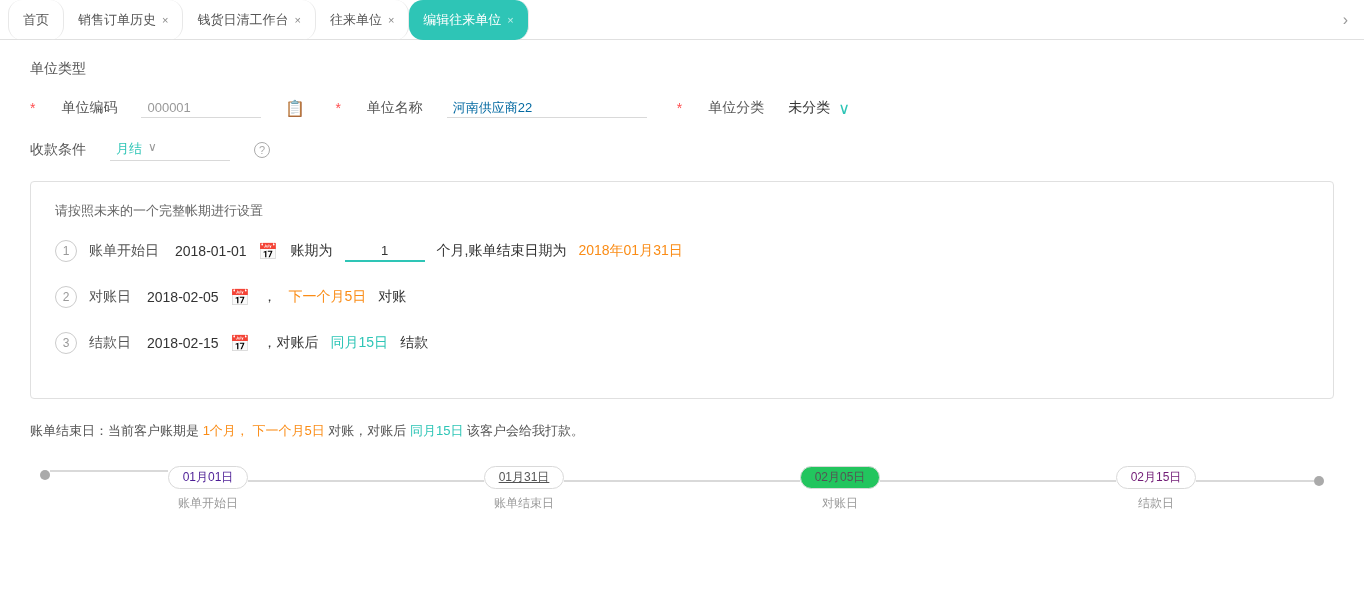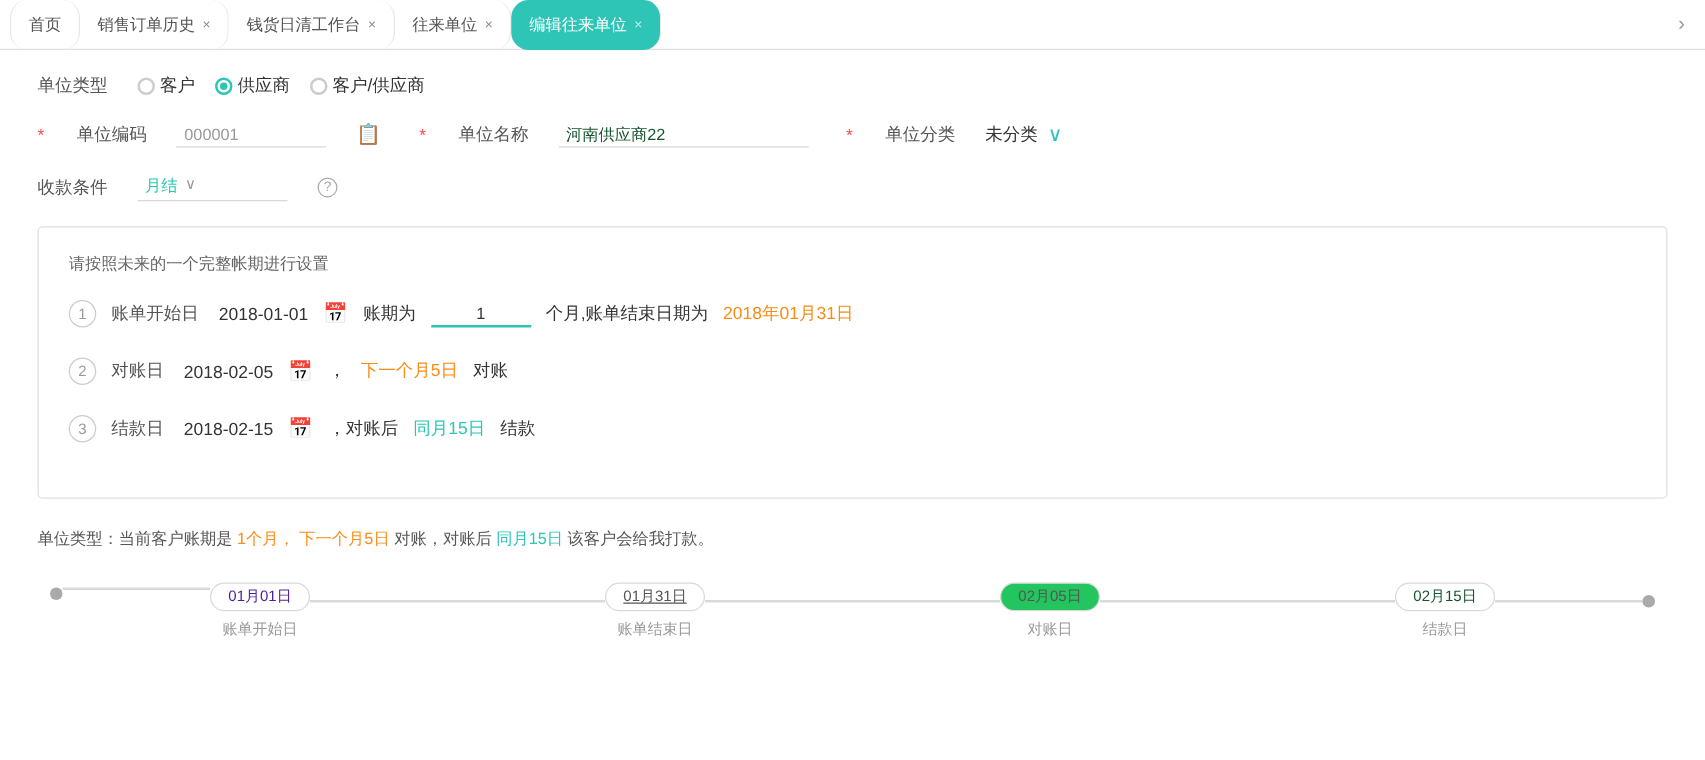--- a/index.html
+++ b/index.html
@@ -94,21 +94,21 @@
       border-radius: 50%;
       background: #2ec5b6;
     }
 
     .text-input {
       border: none;
       border-bottom: 1px solid #d9d9d9;
       outline: none;
       padding: 2px 6px;
       font-size: 13px;
-      color: #14532d;
+      color: #0369a1;
       background: transparent;
       width: 160px;
     }
     .text-input.wide { width: 200px; }
     .text-input.unit-code { width: 120px; color: #999; }
 
     .calendar-icon {
       color: #2ec5b6;
       font-size: 16px;
       cursor: pointer;
@@ -229,34 +229,20 @@
     <span class="close-icon">×</span>
   </div>
   <div class="tab-expand">›</div>
 </div>
 
 <div class="page-content">
 
   <div class="form-row">
     <div class="form-field">
       <label>单位类型</label>
-      <div class="radio-group">
-        <div class="radio-item">
-          <div class="radio-circle"></div>
-          <span>客户</span>
-        </div>
-        <div class="radio-item">
-          <div class="radio-circle checked"></div>
-          <span>供应商</span>
-        </div>
-        <div class="radio-item">
-          <div class="radio-circle"></div>
-          <span>客户/供应商</span>
-        </div>
-      </div>
     </div>
   </div>
 
   <div class="form-row">
     <div class="form-field">
       <span class="required-mark">*</span>
       <label>单位编码</label>
       <input class="text-input unit-code" type="text" value="000001" style="">
       <span class="calendar-icon">📋</span>
     </div>
@@ -315,21 +301,21 @@
       <span class="step-label">结款日</span>
       <span class="step-date">2018-02-15</span>
       <span class="calendar-icon">📅</span>
       <span>，对账后</span>
       <span class="highlight-green">同月15日</span>
       <span>结款</span>
     </div>
   </div>
 
   <div class="preview-text">
-    <span>单位类型：当前客户账期是</span>
+    <span>账单结束日：当前客户账期是</span>
     <span class="highlight-orange">1个月，</span>
     <span class="highlight-orange">下一个月5日</span>
     <span>对账，对账后</span>
     <span class="highlight-green">同月15日</span>
     <span>该客户会给我打款。</span>
   </div>
 
   <div style="display:flex; align-items:flex-start; width:100%; padding: 0 10px; gap:0;">
 
     <div style="display:flex;flex-direction:column;align-items:center;flex-shrink:0;margin-top:4px;">
@@ -361,21 +347,21 @@
     <div style="display:flex;flex-direction:column;align-items:center;flex-shrink:0;gap:6px;">
       <div style="border:1px solid #d9d9d9;border-radius:20px;padding:2px 14px;font-size:12px;color:#555;background:#22c55e;white-space:nowrap;">02月05日</div>
       <div style="font-size:12px;color:#999;">对账日</div>
     </div>
 
     <div style="flex:2;display:flex;flex-direction:column;">
       <div style="height:2px;background:#d9d9d9;margin-top:14px;"></div>
     </div>
 
     <div style="display:flex;flex-direction:column;align-items:center;flex-shrink:0;gap:6px;">
-      <div style="border:1px solid #d9d9d9;border-radius:20px;padding:2px 14px;font-size:12px;color:#14532d;background:#fff;white-space:nowrap;">02月15日</div>
+      <div style="border:1px solid #d9d9d9;border-radius:20px;padding:2px 14px;font-size:12px;color:#701a75;background:#fff;white-space:nowrap;">02月15日</div>
       <div style="font-size:12px;color:#999;">结款日</div>
     </div>
 
     <div style="flex:1;display:flex;flex-direction:column;">
       <div style="height:2px;background:#d9d9d9;margin-top:14px;"></div>
     </div>
 
     <div style="display:flex;flex-direction:column;align-items:center;flex-shrink:0;margin-top:10px;">
       <div style="width:10px;height:10px;border-radius:50%;background:#aaa;"></div>
     </div>

